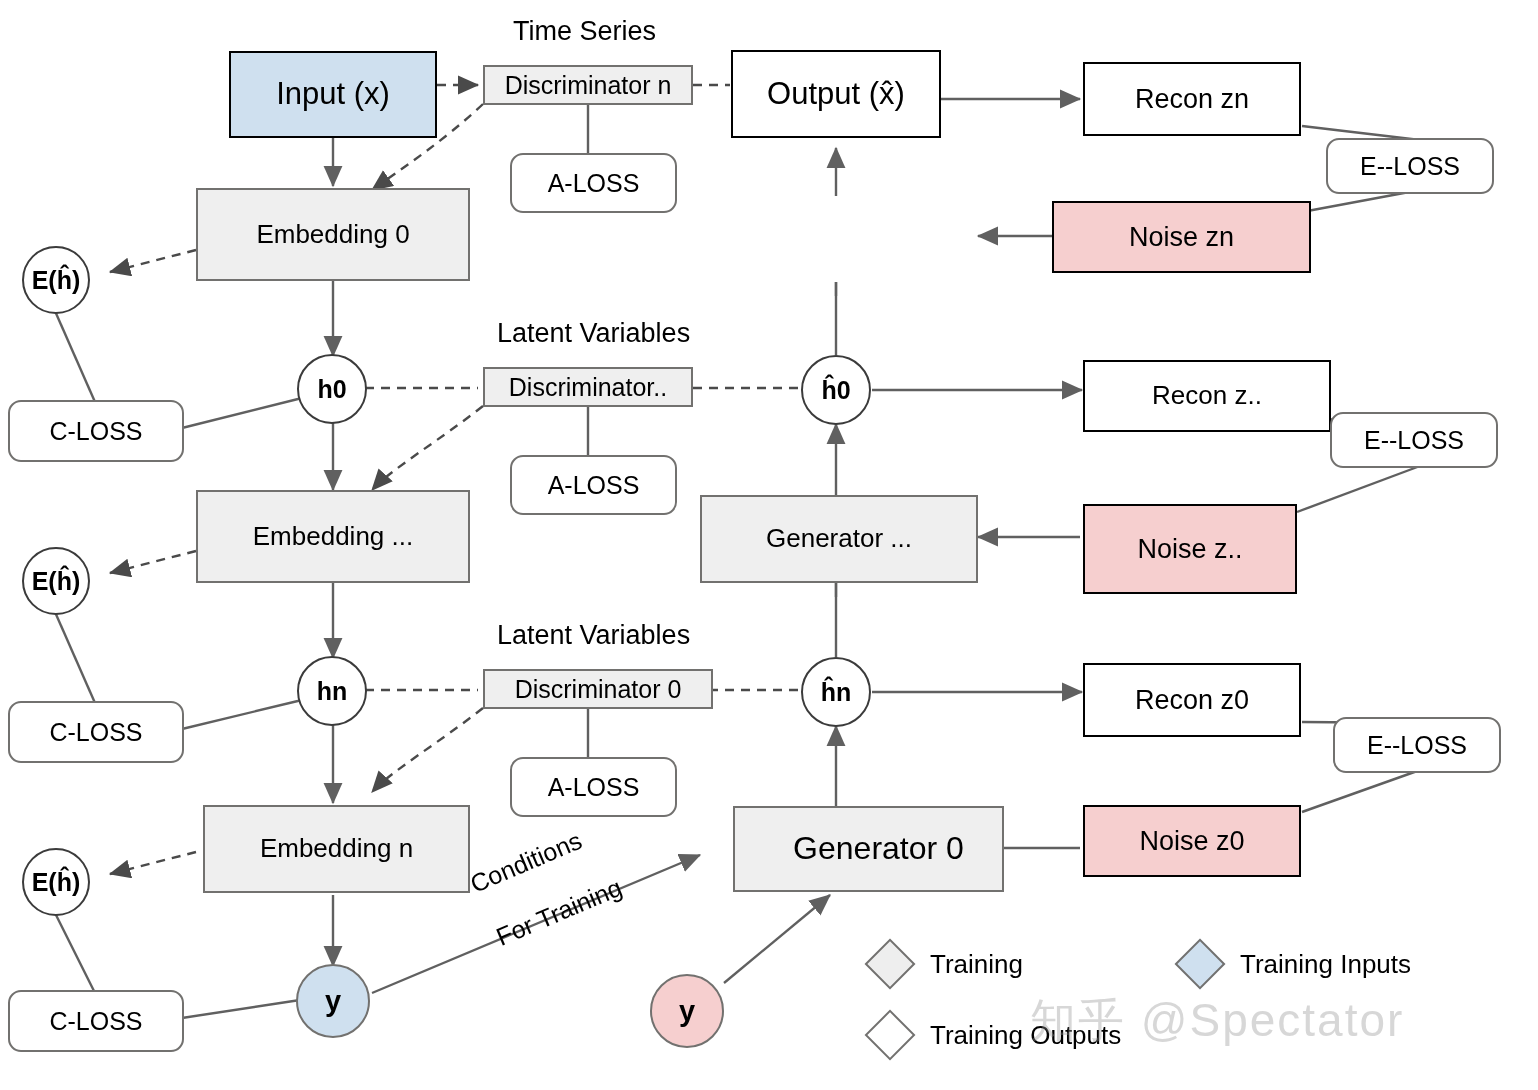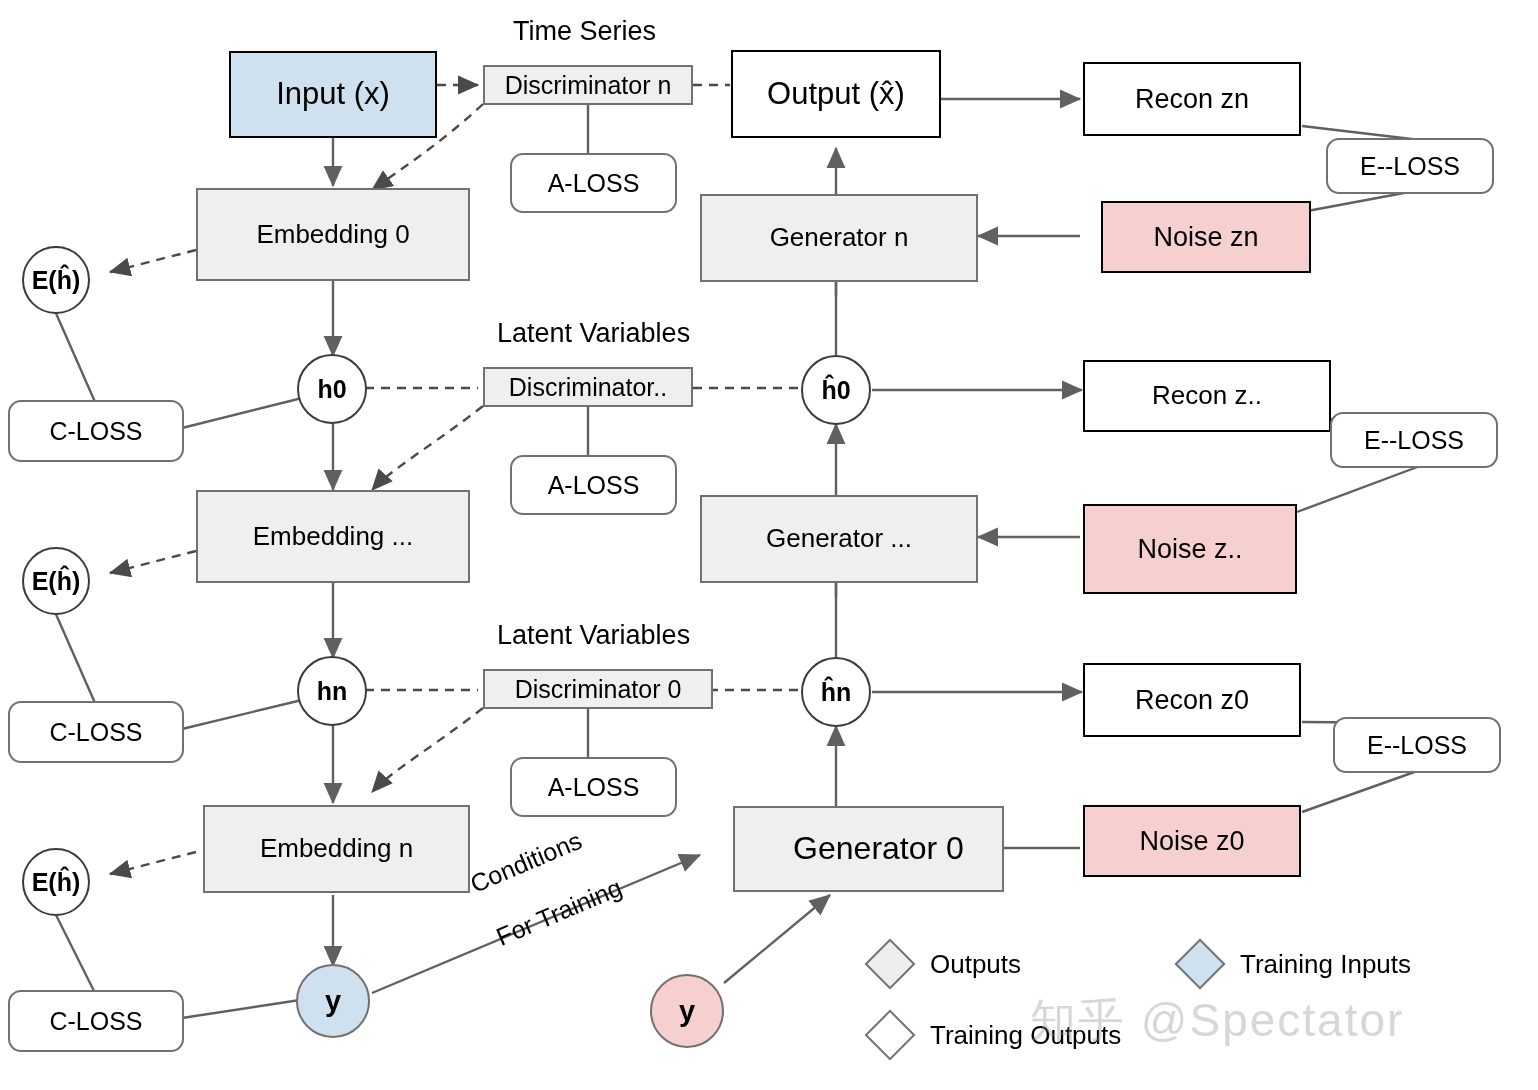--- a/index.html
+++ b/index.html
@@ -156,49 +156,48 @@
   <div class="node net" style="left:483px;top:65px;width:210px;height:40px;font-size:25px;">Discriminator n</div>
   <div class="node net" style="left:483px;top:367px;width:210px;height:40px;font-size:25px;">Discriminator..</div>
   <div class="node net" style="left:483px;top:669px;width:230px;height:40px;font-size:25px;">Discriminator 0</div>
 
   <div class="node loss" style="left:510px;top:153px;width:167px;height:60px;font-size:25px;">A-LOSS</div>
   <div class="node loss" style="left:510px;top:455px;width:167px;height:60px;font-size:25px;">A-LOSS</div>
   <div class="node loss" style="left:510px;top:757px;width:167px;height:60px;font-size:25px;">A-LOSS</div>
 
   <div class="node white" style="left:731px;top:50px;width:210px;height:88px;font-size:31px;">Output (x̂)</div>
 
-  <div class="node net" style="left:700px;top:194px;width:278px;height:88px;font-size:26px;">Generator n</div>
   <div class="node net" style="left:700px;top:495px;width:278px;height:88px;font-size:26px;">Generator ...</div>
   <div class="node net" style="left:733px;top:806px;width:271px;height:86px;font-size:32px;padding-left:20px;">Generator 0</div>
 
   <div class="node circ" style="left:801px;top:355px;width:70px;height:70px;font-size:25px;">ĥ0</div>
   <div class="node circ" style="left:801px;top:657px;width:70px;height:70px;font-size:25px;">ĥn</div>
 
   <div class="node circ pink" style="left:650px;top:974px;width:74px;height:74px;font-size:29px;">y</div>
 
   <div class="node white" style="left:1083px;top:62px;width:218px;height:74px;font-size:27px;">Recon zn</div>
   <div class="node white" style="left:1083px;top:360px;width:248px;height:72px;font-size:26px;">Recon z..</div>
   <div class="node white" style="left:1083px;top:663px;width:218px;height:74px;font-size:27px;">Recon z0</div>
 
-  <div class="node pink" style="left:1101px;top:201px;width:210px;height:72px;font-size:27px;">Noise zn</div>
+  <div class="node pink" style="left:1052px;top:201px;width:259px;height:72px;font-size:27px;">Noise zn</div>
   <div class="node pink" style="left:1083px;top:504px;width:214px;height:90px;font-size:27px;">Noise z..</div>
   <div class="node pink" style="left:1083px;top:805px;width:218px;height:72px;font-size:27px;">Noise z0</div>
 
   <div class="node loss" style="left:1326px;top:138px;width:168px;height:56px;font-size:25px;">E--LOSS</div>
   <div class="node loss" style="left:1330px;top:412px;width:168px;height:56px;font-size:25px;">E--LOSS</div>
   <div class="node loss" style="left:1333px;top:717px;width:168px;height:56px;font-size:25px;">E--LOSS</div>
 
   <div class="lbl" style="left:466px;top:872px;font-size:25px;transform:rotate(-23deg);
               transform-origin:left top;">Conditions</div>
   <div class="lbl" style="left:492px;top:925px;font-size:25px;transform:rotate(-23deg);
               transform-origin:left top;">For Training</div>
 
   <div class="legend-item" style="left:872px;top:946px;">
     <span class="dia g"></span>
-    <span class="legend-text">Outputs</span>
+    <span class="legend-text">Training</span>
   </div>
 
   <div class="legend-item" style="left:1182px;top:946px;">
     <span class="dia b"></span>
     <span class="legend-text">Training Inputs</span>
   </div>
 
   <div class="legend-item" style="left:872px;top:1017px;">
     <span class="dia w"></span>
     <span class="legend-text">Training Outputs</span>

